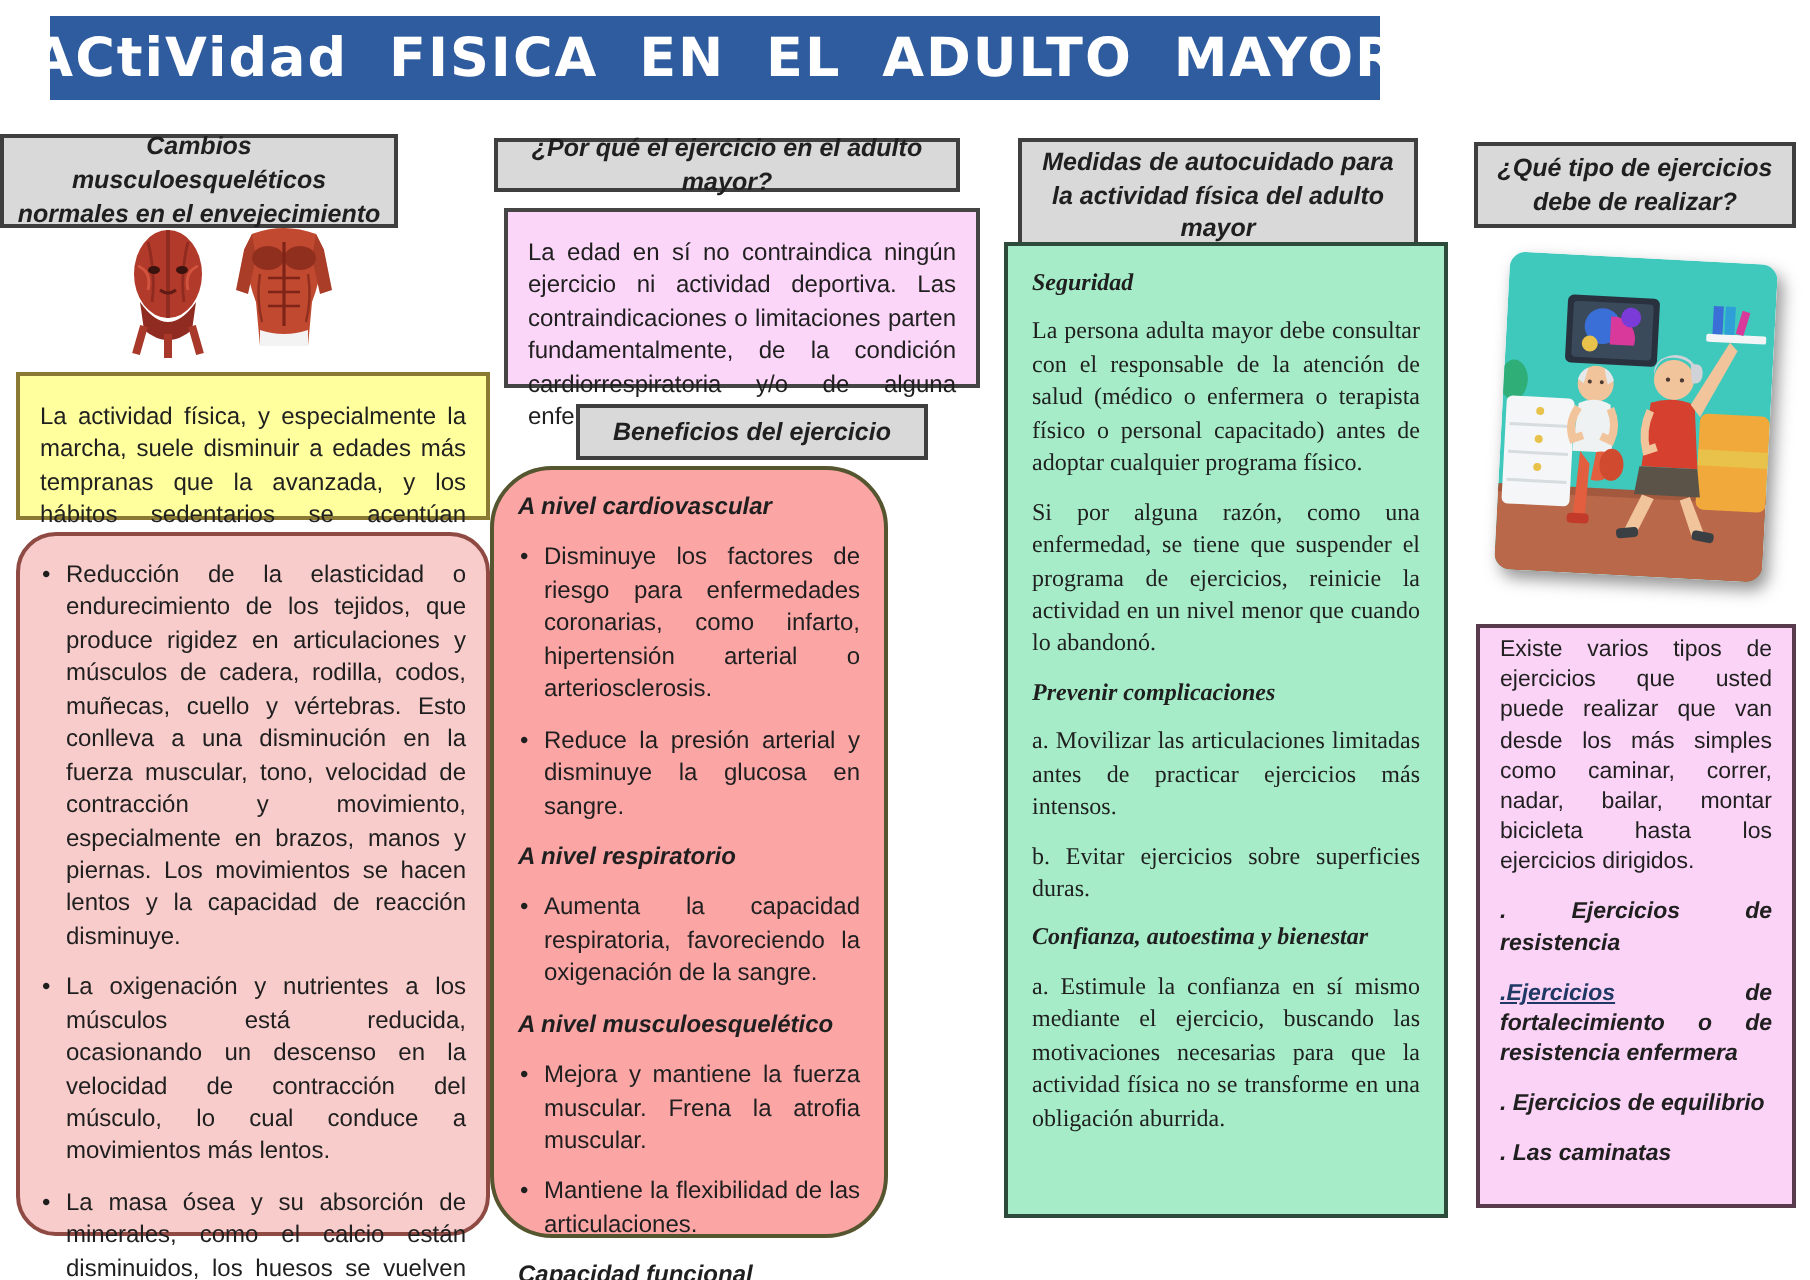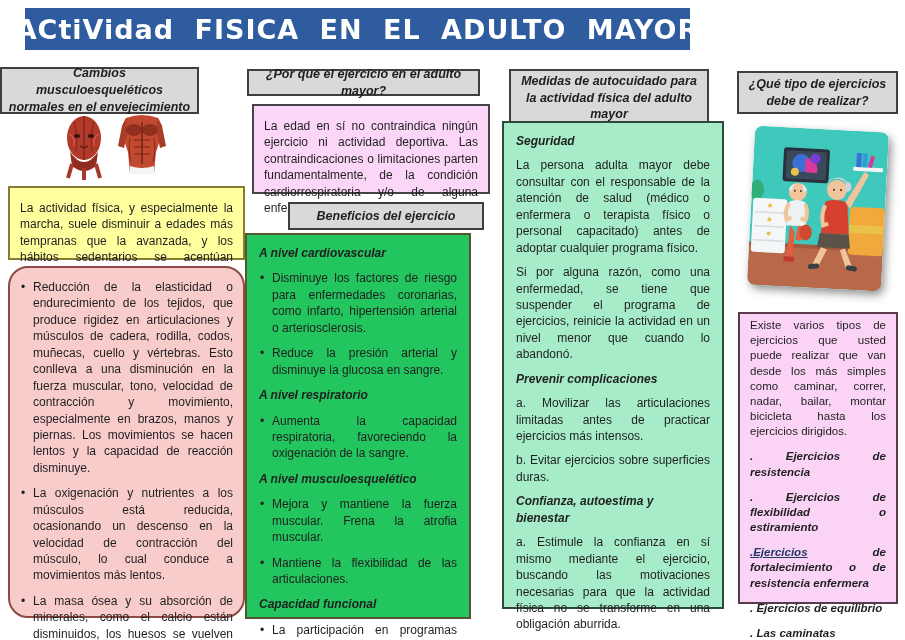--- a/index.html
+++ b/index.html
@@ -100,25 +100,25 @@
   </div>
 
   <div class="box hdr" style="left:247px;top:69px;width:233px;height:27px;">
     <span>¿Por qué el ejercicio en el adulto mayor?</span>
   </div>
 
   <div class="box fill t12" style="left:252px;top:104px;width:238px;height:90px;background:#fcd6f8;border-color:#454545;">
     <div class="just">La edad en sí no contraindica ningún ejercicio ni actividad deportiva. Las contraindicaciones o limitaciones parten fundamentalmente, de la condición cardiorrespiratoria y/o de alguna enfermedad de la persona.</div>
   </div>
 
-  <div class="box hdr" style="left:288px;top:202px;width:196px;height:28px;">
+  <div class="box hdr" style="left:288px;top:202px;width:176px;height:28px;">
     <span>Beneficios del ejercicio</span>
   </div>
 
-  <div class="box fill t12" style="left:245px;top:233px;width:226px;height:386px;background:#22c55e;border-color:#55552f;padding:2px 12px;">
+  <div class="box fill t12" style="left:245px;top:233px;width:199px;height:386px;background:#fca5a5;border-color:#55552f;padding:2px 12px;border-radius:31px;">
     <div class="sec-h">A nivel cardiovascular</div>
     <ul class="blist">
       <li>Disminuye los factores de riesgo para enfermedades coronarias, como infarto, hipertensión arterial o arteriosclerosis.</li>
       <li>Reduce la presión arterial y disminuye la glucosa en sangre.</li>
     </ul>
     <div class="sec-h">A nivel respiratorio</div>
     <ul class="blist">
       <li>Aumenta la capacidad respiratoria, favoreciendo la oxigenación de la sangre.</li>
     </ul>
     <div class="sec-h">A nivel musculoesquelético</div>
@@ -129,21 +129,21 @@
     <div class="sec-h">Capacidad funcional</div>
     <ul class="blist">
       <li>La participación en programas físicos aumenta la capacidad aeróbica de los adultos mayores sedentarios hasta en un 20%, equivalente a un regreso funcional de más de 10 años.</li>
     </ul>
   </div>
 
   <div class="box hdr" style="left:509px;top:69px;width:200px;height:58px;">
     <span>Medidas de autocuidado para la actividad física del adulto mayor</span>
   </div>
 
-  <div class="box fill t12" style="left:502px;top:121px;width:222px;height:488px;background:#a6ecc8;border-color:#2d4a3a;padding:2px 12px;">
+  <div class="box fill t12" style="left:502px;top:121px;width:222px;height:488px;background:#a6ecc8;border-color:#2d4a3a;padding:2px 12px;font-family:Liberation Serif, serif;">
     <div class="sec-h">Seguridad</div>
     <div class="para">La persona adulta mayor debe consultar con el responsable de la atención de salud (médico o enfermera o terapista físico o personal capacitado) antes de adoptar cualquier programa físico.</div>
     <div class="para">Si por alguna razón, como una enfermedad, se tiene que suspender el programa de ejercicios, reinicie la actividad en un nivel menor que cuando lo abandonó.</div>
     <div class="sec-h">Prevenir complicaciones</div>
     <div class="para">a. Movilizar las articulaciones limitadas antes de practicar ejercicios más intensos.</div>
     <div class="para">b. Evitar ejercicios sobre superficies duras.</div>
     <div class="sec-h">Confianza, autoestima y bienestar</div>
     <div class="para">a. Estimule la confianza en sí mismo mediante el ejercicio, buscando las motivaciones necesarias para que la actividad física no se transforme en una obligación aburrida.</div>
 
   </div>
@@ -208,21 +208,20 @@
       <path d="M72 118 L64 136 L70 138 L78 120 Z" fill="#f2c49b"></path>
       <path d="M96 118 L104 136 L98 138 L91 120 Z" fill="#f2c49b"></path>
       <rect x="60" y="135" width="11" height="5" rx="2" transform="rotate(-8 65 137)" fill="#3a3f44"></rect>
       <rect x="98" y="135" width="11" height="5" rx="2" transform="rotate(8 103 137)" fill="#3a3f44"></rect>
     </svg>
   </div>
 
   <div class="box fill t11" style="left:738px;top:312px;width:160px;height:292px;background:#fbd3f6;border-color:#5a3b4e;padding:4px 10px;">
     <div class="just">Existe varios tipos de ejercicios que usted puede realizar que van desde los más simples como caminar, correr, nadar, bailar, montar bicicleta hasta los ejercicios dirigidos.</div>
     <div class="ex-item">. Ejercicios de resistencia</div>
-    <div class="ex-item">. Ejercicios de flexibilidad o estiramiento</div>
     <div class="ex-item">
       <span class="ex-link">.Ejercicios</span><span> de fortalecimiento o de resistencia enfermera</span>
     </div>
     <div class="ex-item">. Ejercicios de equilibrio</div>
     <div class="ex-item">. Las caminatas</div>
   </div>
 
 </div>
 
 </body></html>

